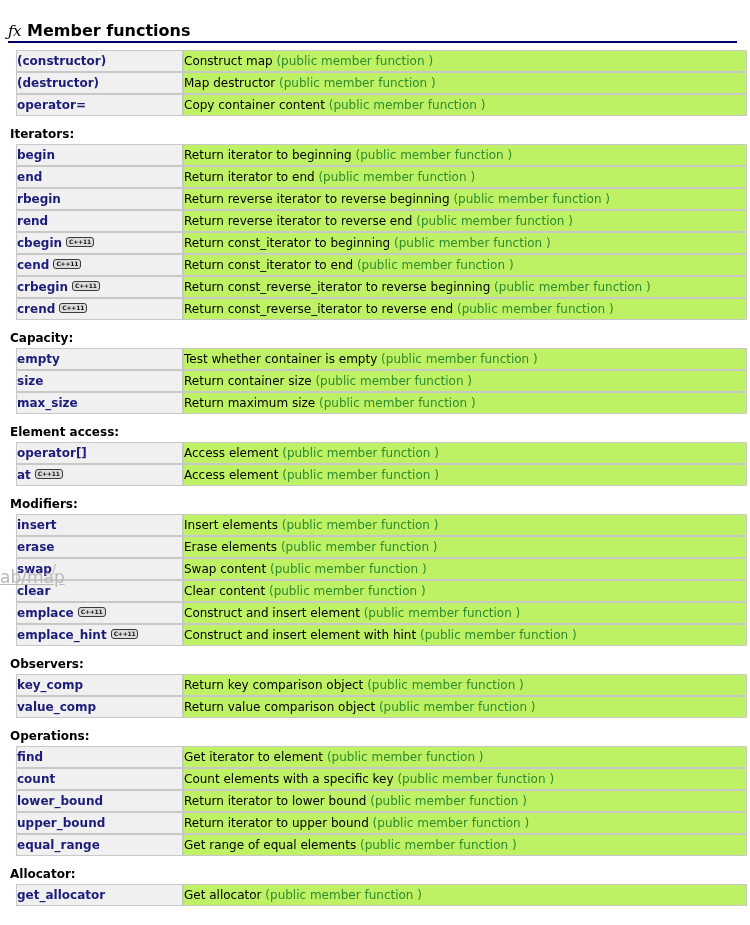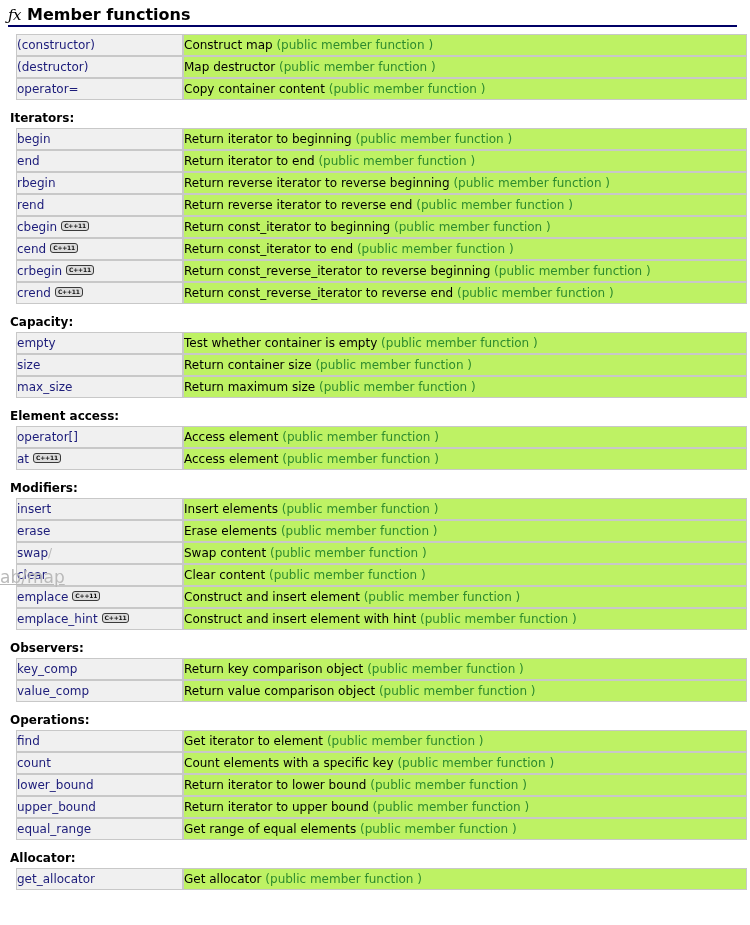--- a/index.html
+++ b/index.html
@@ -21,21 +21,21 @@
     box-sizing: border-box;
     width: 750px;
   }
 
   
   .page-title-row {
     display: flex;
     align-items: flex-end;
     border-bottom: 2px solid #000066;
     padding-bottom: 1px;
-    margin: 2px 2px 7px 0px;
+    margin: 18px 2px 7px 0px;
     width: 729px;
   }
   .fx-icon {
     font-family: "DejaVu Serif", "Liberation Serif", serif;
     font-style: italic;
     font-size: 15px;
     color: #000000;
     line-height: 1;
     margin-right: 6px;
     padding-bottom: 1px;
@@ -82,21 +82,21 @@
     overflow: hidden;
   }
   td.desc-cell {
     background: #bef264;
     padding: 0 0 0 5px;
     white-space: nowrap;
     overflow: hidden;
   }
   a.fnlink {
     color: #1c1c7a;
-    font-weight: normal;
+    font-weight: bold;
     text-decoration: none;
     font-size: 12px;
   }
   .desc-text { color: #000000; }
   .desc-meta { color: #2e8b2e; }
 
   
   .cpp11 {
     display: inline-block;
     border: 1px solid #3a3a3a;

